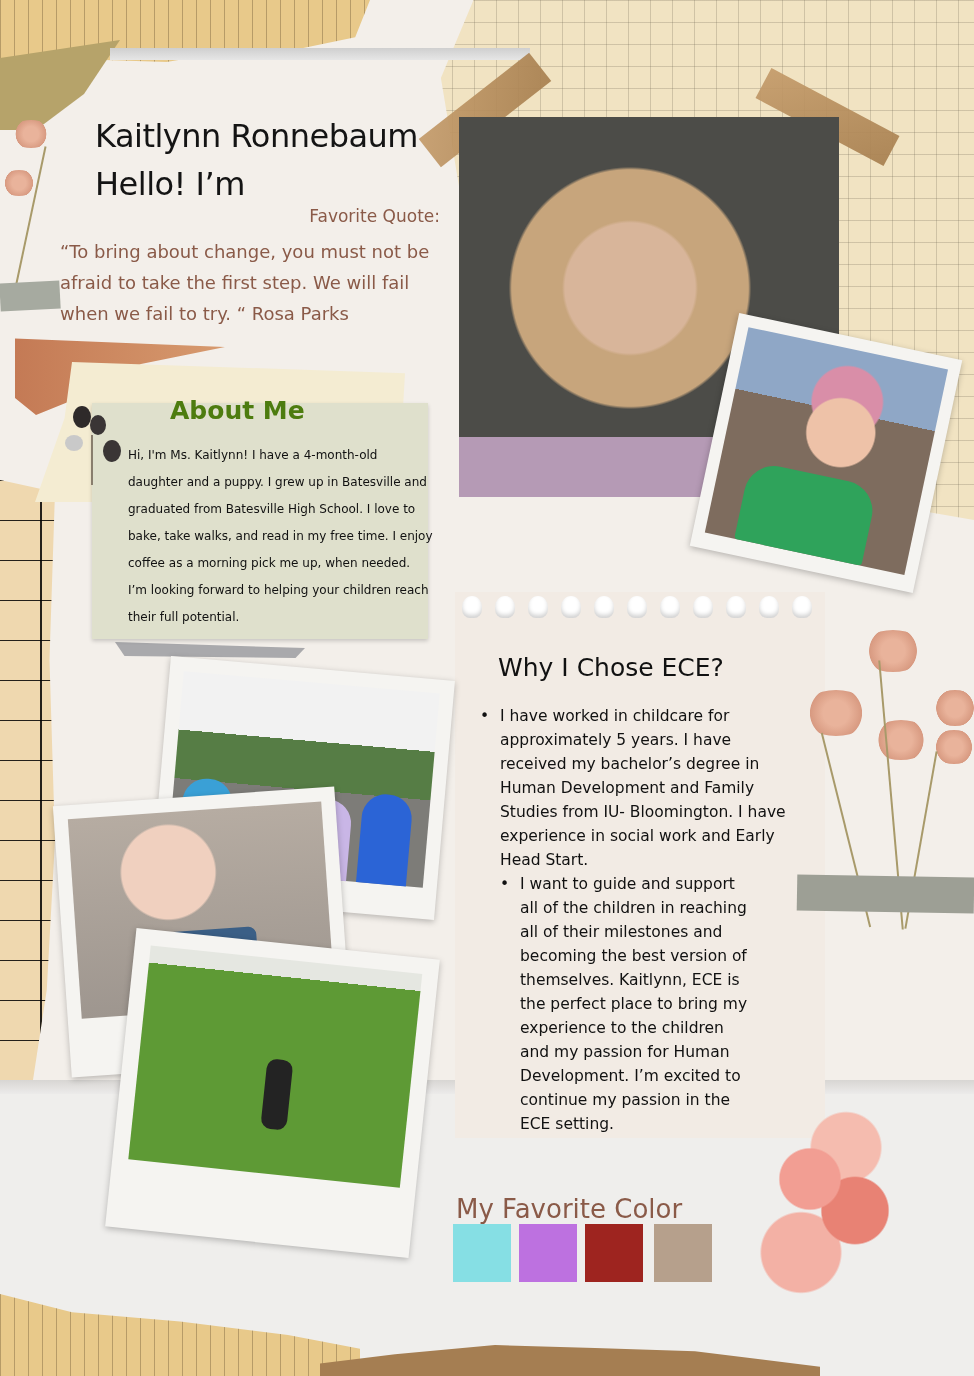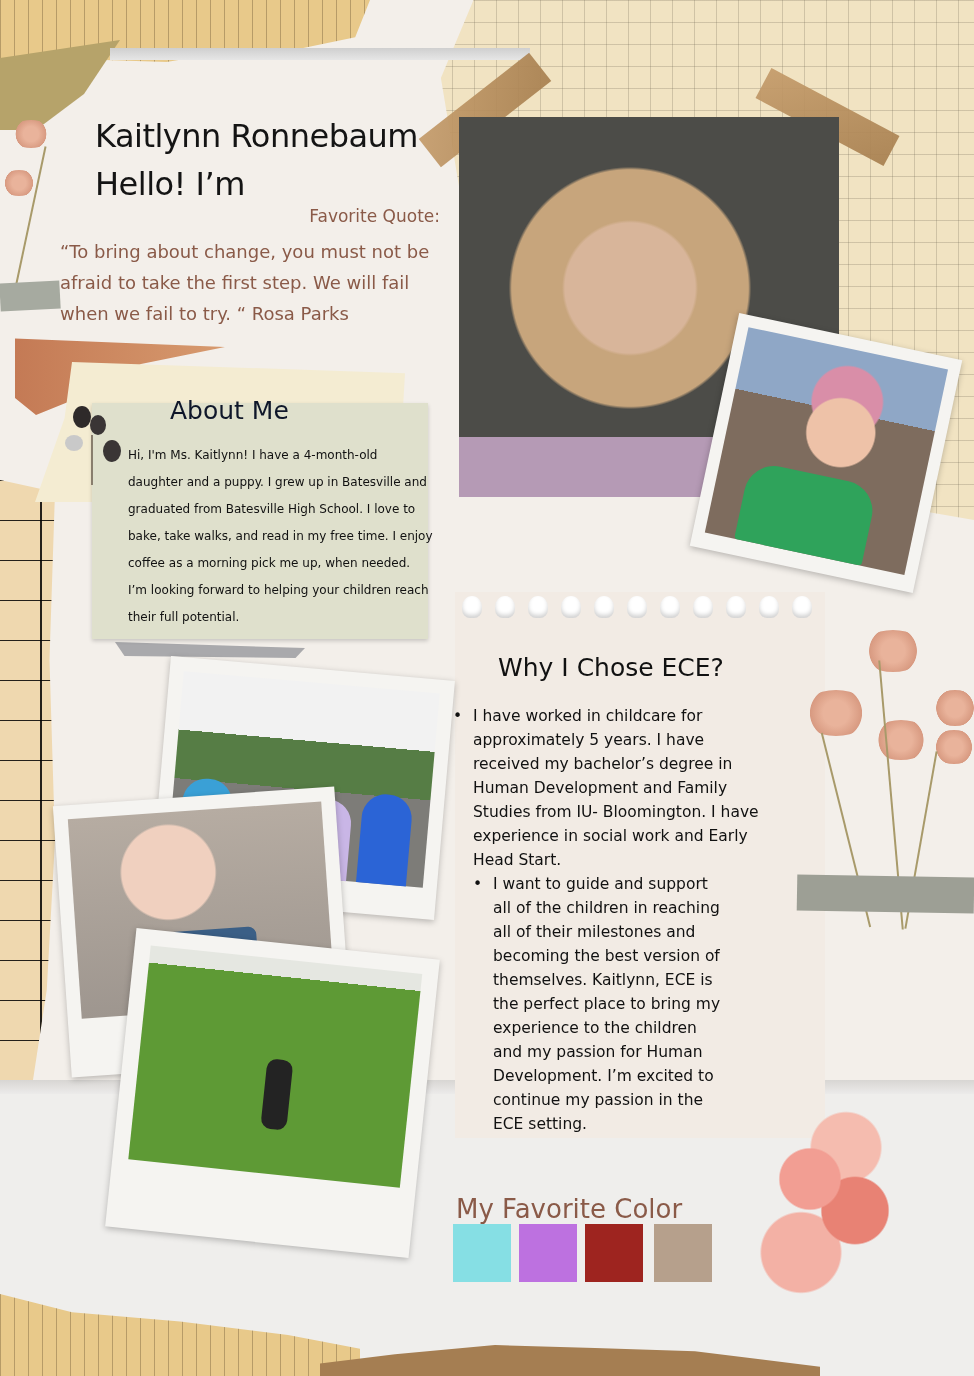--- a/index.html
+++ b/index.html
@@ -50,21 +50,21 @@
 
   
   .hand { font-family:"DejaVu Sans", sans-serif; }
   .title { left:95px; top:112px; font-size:32px; line-height:48px; color:#141414; letter-spacing:-.5px; }
   .title div:nth-child(1) { padding-left:0; }
   .quote-label { left:60px; top:206px; width:380px; text-align:right; font-size:17px; color:#8a5a48; }
   .quote { left:60px; top:236px; width:390px; font-size:18px; line-height:31px; color:#8a5a48; }
 
   .about-card { left:92px; top:403px; width:336px; height:236px; background:#dfe0cc;
     box-shadow:0 2px 4px rgba(0,0,0,.18); }
-  .about-title { left:170px; top:396px; font-size:25px; color:#0f172a; }
+  .about-title { left:170px; top:396px; font-size:25px; color:#4d7c0f;font-weight:bold; }
   .about-body { left:128px; top:442px; width:305px; font-size:12px; line-height:27px; color:#111; }
   .leaf-sprig { left:62px; top:405px; width:60px; height:80px; }
 
   
   .photo { background:#f5f4f1; box-shadow:0 2px 6px rgba(0,0,0,.25); }
   .img { position:absolute; }
   .main-photo { left:459px; top:117px; width:380px; height:380px;
     background:radial-gradient(ellipse at 45% 45%, #d8b59a 0 22%, #c7a57c 23% 40%, #4c4c48 41% 100%); }
   .main-photo .shirt { left:0; bottom:0; width:100%; height:60px; background:#b59ab5; }
   .baby-polaroid { left:712px; top:334px; width:228px; height:238px; transform:rotate(12deg); }
@@ -87,21 +87,21 @@
 
   .dog-polaroid { left:120px; top:943px; width:305px; height:300px; transform:rotate(6deg); }
   .dog-polaroid .img { left:16px; top:16px; width:273px; height:215px; background:linear-gradient(#e5e7e1 0 8%, #5e9a35 8% 100%); }
   .dog-polaroid .dog { position:absolute; left:128px; top:100px; width:26px; height:70px; background:#232323; border-radius:10px; }
 
   
   .ece-note { left:455px; top:592px; width:370px; height:546px; background:#f2ebe4; }
   .ece-holes { left:462px; top:596px; width:360px; height:30px; display:flex; gap:13px; }
   .ece-holes span { width:20px; height:22px; background:#fff; border-radius:50% 50% 40% 40%; box-shadow:inset 0 -3px 4px rgba(0,0,0,.18); }
   .ece-title { left:498px; top:653px; font-size:25px; color:#111; }
-  .ece-list { left:453px; top:704px; width:310px; font-size:15.5px; line-height:24px; color:#111; margin:0; padding:0; list-style:none; }
+  .ece-list { left:480px; top:704px; width:310px; font-size:15.5px; line-height:24px; color:#111; margin:0; padding:0; list-style:none; }
   .ece-list li { position:relative; padding-left:20px; }
   .ece-list li::before { content:"•"; position:absolute; left:0; top:0; }
   .ece-list li.sub { margin-left:20px; padding-right:42px; }
 
   
   .fav-title { left:456px; top:1166px; font-size:26px; color:#8a5a48;margin-top:28px; }
   .swatch { top:1224px; width:58px; height:58px; }
 
   .peony { left:738px; top:1095px; width:180px; height:210px;
     background:radial-gradient(circle at 40% 40%, #f29e93 0 18%, transparent 19%),

